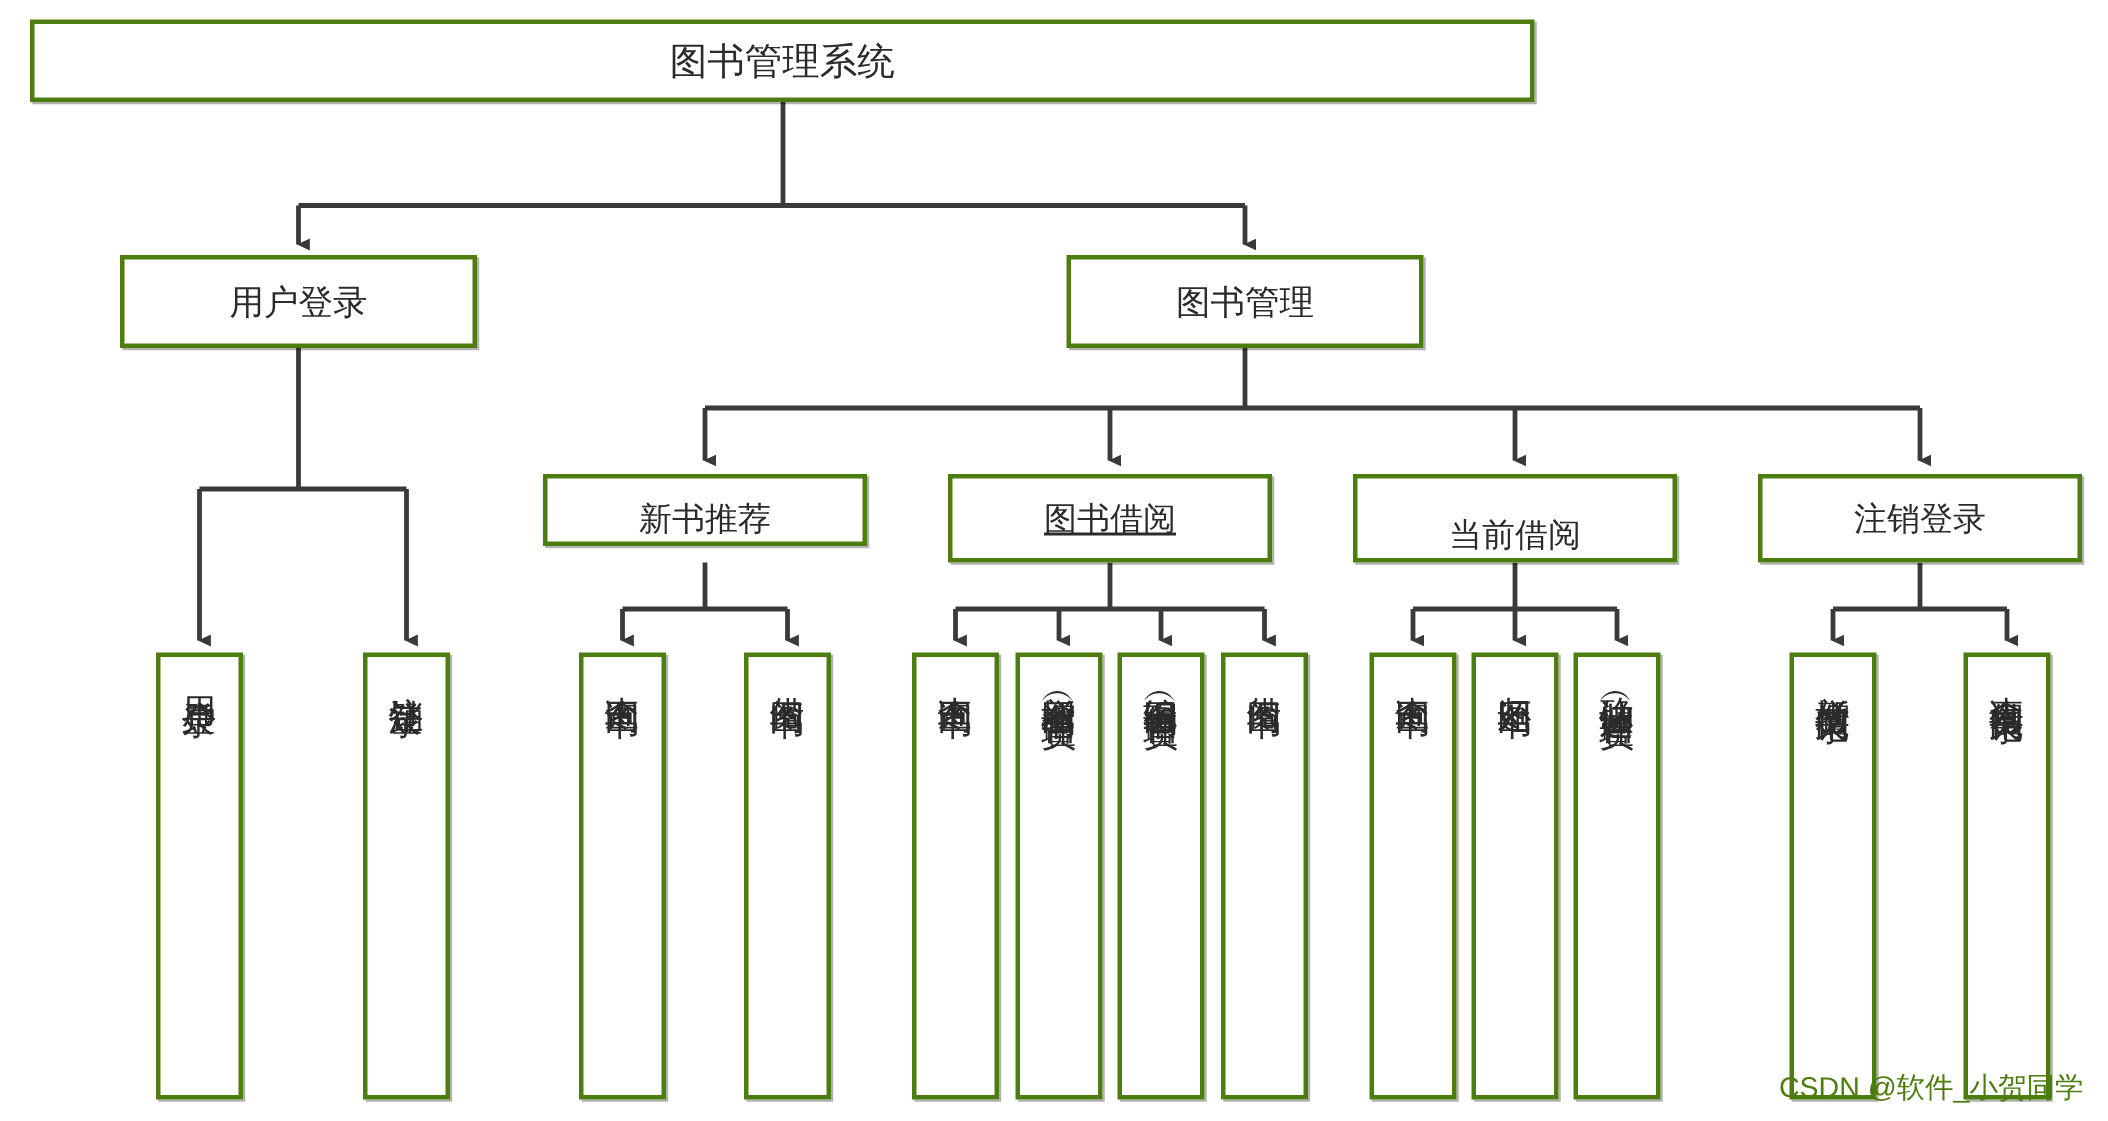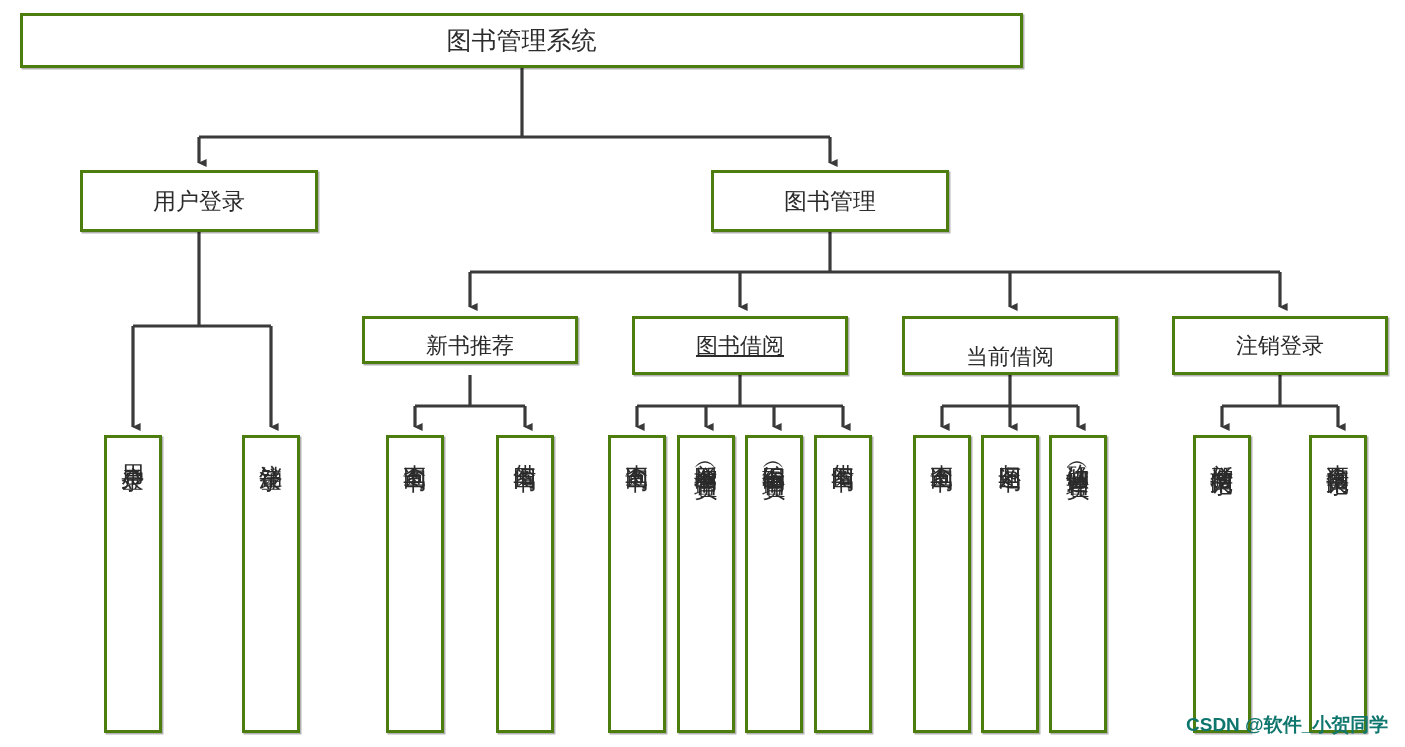--- a/index.html
+++ b/index.html
@@ -58,25 +58,24 @@
     white-space: nowrap;
   }
   .node .htext {
     white-space: nowrap;
   }
   #watermark {
     position: absolute;
     left: 1186px;
     top: 712px;
     font-size: 19px;
-    color: #0f766e;
+    color: #4d7c0f;
     white-space: nowrap;
     z-index: 5;
     font-family: "Liberation Sans", "DejaVu Sans", sans-serif;
-    font-weight: bold;
   }
 </style>
 </head>
 <body>
 
 <div id="canvas">
 
   <svg id="wires" viewBox="0 0 1405 747" xmlns="http://www.w3.org/2000/svg">
     <defs>
       <marker id="arrowhead" markerWidth="9" markerHeight="9" refX="4.3" refY="7.6" orient="auto" markerUnits="userSpaceOnUse">

